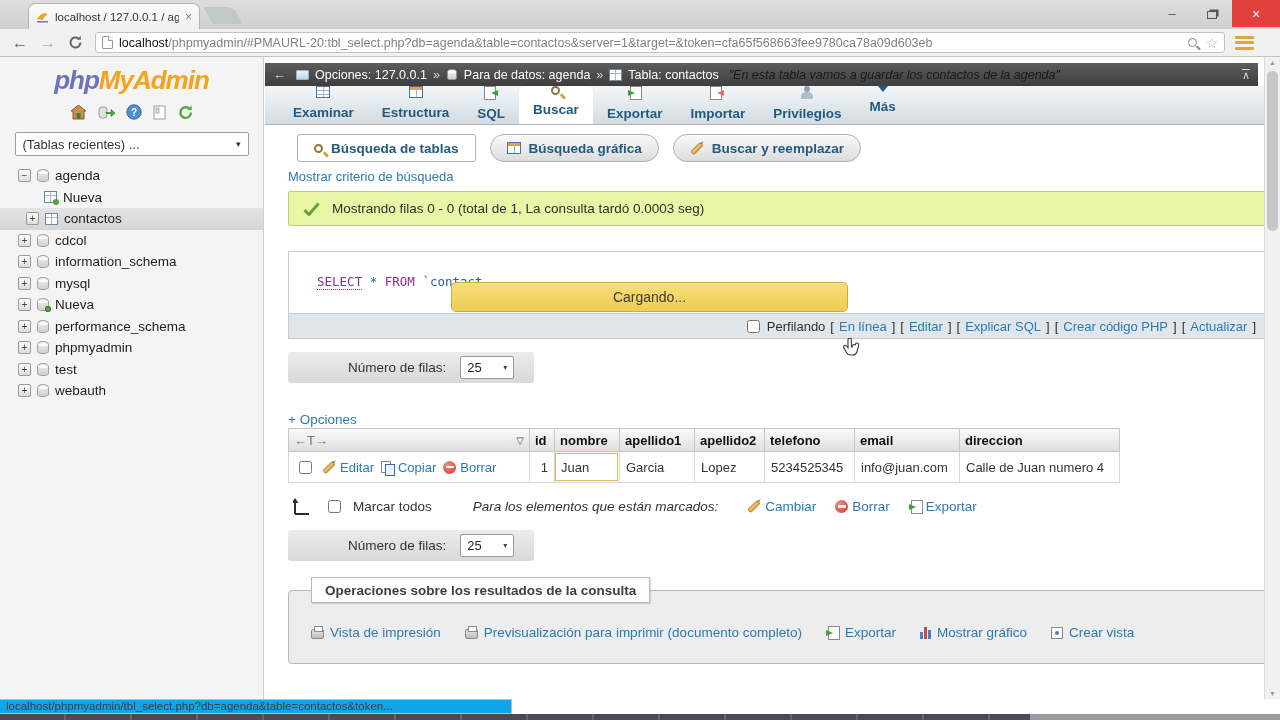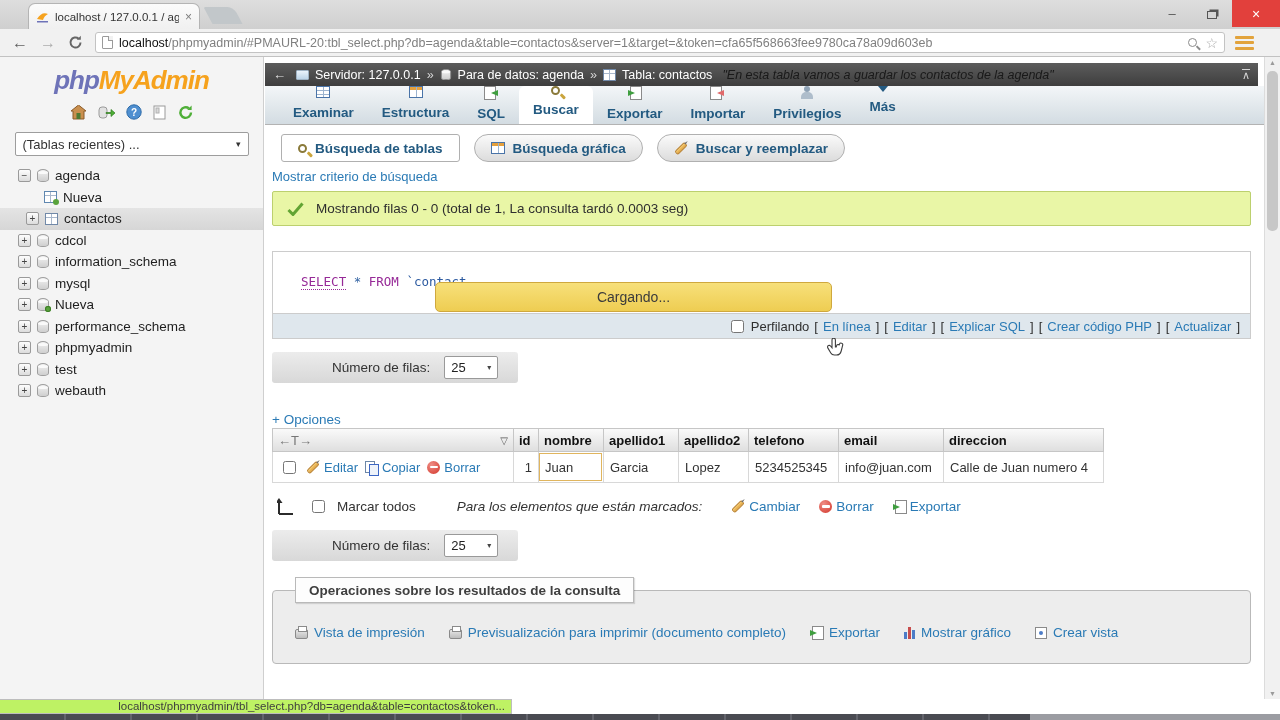--- a/index.html
+++ b/index.html
@@ -90,21 +90,21 @@
   .monico { width:13px; height:10px; border:1px solid #9fb3c5; background:linear-gradient(#eaf3fb,#bcd4e8); border-radius:1px; flex:none;}
   .tabsrow { position:absolute; top:29px; left:0; width:999px; height:39px;
     background:linear-gradient(#f3f6f8,#d3dce2); border-bottom:1px solid #b3b3b3;
     display:flex; align-items:stretch; padding-left:14px; }
   .ptab { display:flex; align-items:center; gap:7px; padding:0 14px; font-size:13.5px;
     font-weight:bold; color:#235a81;flex-direction:column; }
   .ptab.active { background:#fff; border-radius:6px 6px 0 0; }
   .tri-down { width:0; height:0; border-left:5px solid transparent; border-right:5px solid transparent;
     border-top:6px solid #235a81; }
   
-  .content { position:absolute; top:68px; left:0; width:999px; height:574px; background:#fff; }
+  .content { position:absolute; top:68px; left:16px; width:999px; height:574px; background:#fff; }
   .subbtns { position:absolute; top:9px; left:16px; display:flex; gap:14px; }
   .sbtn { height:28px; display:flex; align-items:center; gap:8px; padding:0 16px;
     font-size:13.5px; font-weight:bold; color:#235a81;
     background:linear-gradient(#fafafa,#dcdcdc); border:1px solid #b0b0b0; border-radius:14px; }
   .sbtn.active { background:#fff; border-radius:3px; }
   .link { color:#2a7ab5; }
   .criteria { position:absolute; top:44px; left:7px; font-size:13px; }
   .success { position:absolute; top:66px; left:7px; right:13px; height:35px;
     background:#e9f6a6; border:1px solid #bcd06e; border-radius:2px;
     display:flex; align-items:center; gap:12px; padding-left:14px; font-size:13.5px; color:#2f2f2f; }
@@ -210,22 +210,22 @@
   .ops-links .alink { font-size:13.5px; gap:6px; margin-right:14px; }
   
   .scroll { position:absolute; left:1264px; top:0; width:16px; height:642px;
     background:#f1f1f1; border-left:1px solid #dcdcdc; }
   .scroll::before { content:"▲"; position:absolute; top:2px; left:4px; font-size:7px; color:#9a9a9a; }
   .scroll::after { content:"▼"; position:absolute; bottom:2px; left:4px; font-size:7px; color:#9a9a9a; }
   .thumb { position:absolute; top:14px; left:2px; width:11px; height:160px;
     background:#c7c7c7; border-radius:5px; }
   
   .statusbar { position:absolute; top:699px; left:0; width:512px; height:15px;
-    background:#bef264; border:1px solid #bdbdbd; border-left:none;
-    font-size:11.5px; color:#3e3e3e; line-height:13px; padding:0 6px; white-space:nowrap; overflow:hidden;text-align:right; }
+    background:#0ea5e9; border:1px solid #bdbdbd; border-left:none;
+    font-size:11.5px; color:#3e3e3e; line-height:13px; padding:0 6px; white-space:nowrap; overflow:hidden; }
   .taskbar { position:absolute; top:714px; left:0; width:1280px; height:6px; background:#3f4046; }
   .taskbar::before { content:""; position:absolute; left:0; top:0; height:6px; width:1030px;
     background:repeating-linear-gradient(90deg, #4a4b52 0 64px, #63646c 64px 66px); }
   .taskbar::after { content:""; position:absolute; right:0; top:0; height:6px; width:250px; background:#9b9ca2; }
 </style>
 </head>
 <body>
 
 <div class="tabstrip">
   <div class="btab">
@@ -355,21 +355,21 @@
         <span class="dbicon"></span>
         <span>webauth</span>
       </div>
     </div>
   </div>
 
   <div class="main">
     <div class="crumbbar">
       <span class="crumb-back">←</span>
       <span class="monico"></span>
-      <span>Servidor: 127.0.0.1</span>
+      <span>Opciones: 127.0.0.1</span>
       <span class="crumb-sep">»</span>
       <span class="dbicon" style="transform:scale(.85)"></span>
       <span>Para de datos: agenda</span>
       <span class="crumb-sep">»</span>
       <span class="tblicon"></span>
       <span>Tabla: contactos</span>
       <span class="crumb-comment">"En esta tabla vamos a guardar los contactos de la agenda"</span>
       <span class="crumb-top">∧</span>
     </div>
 

